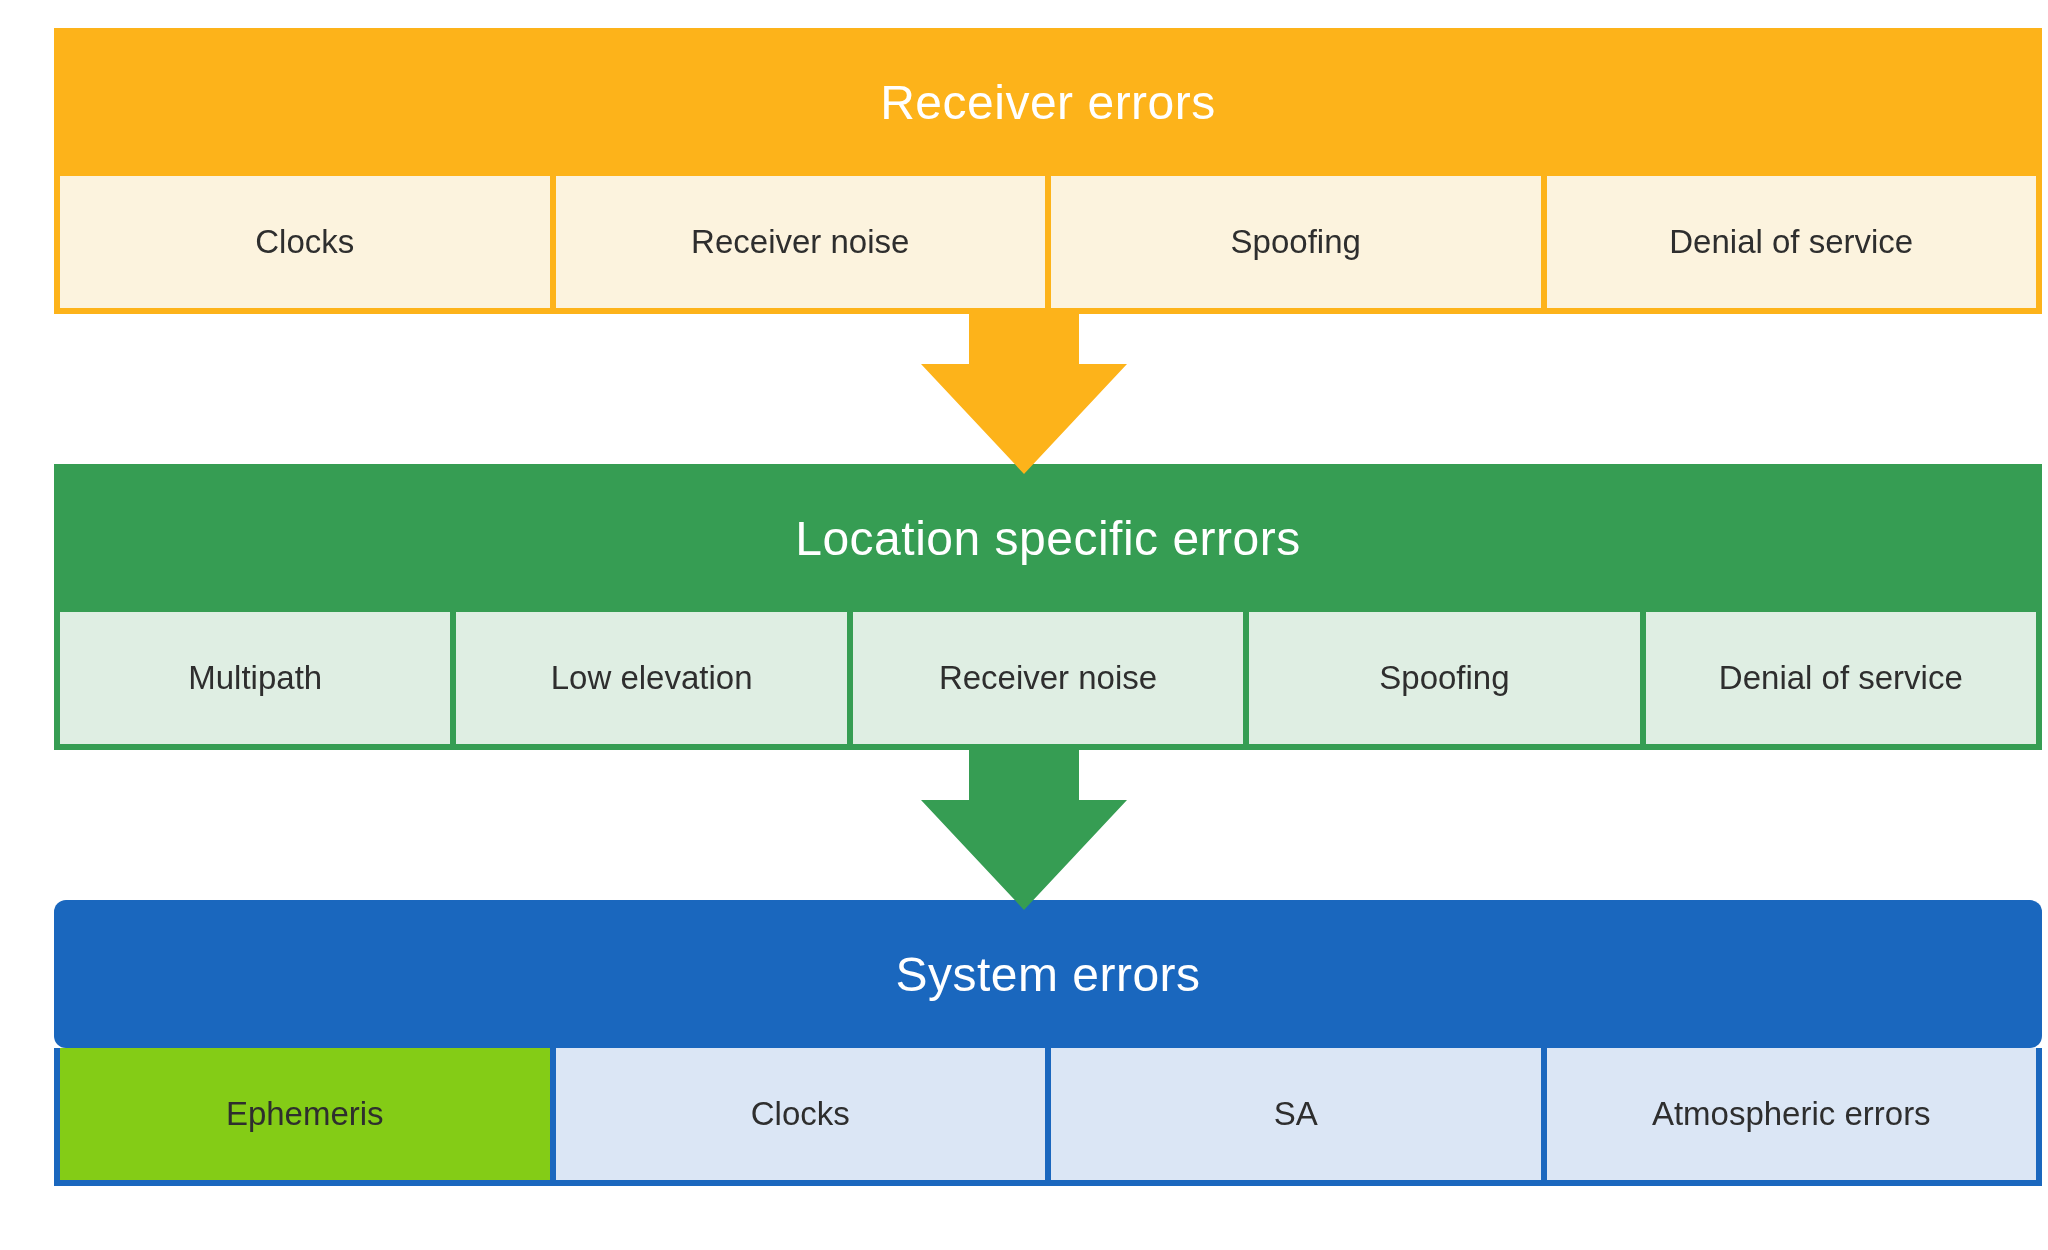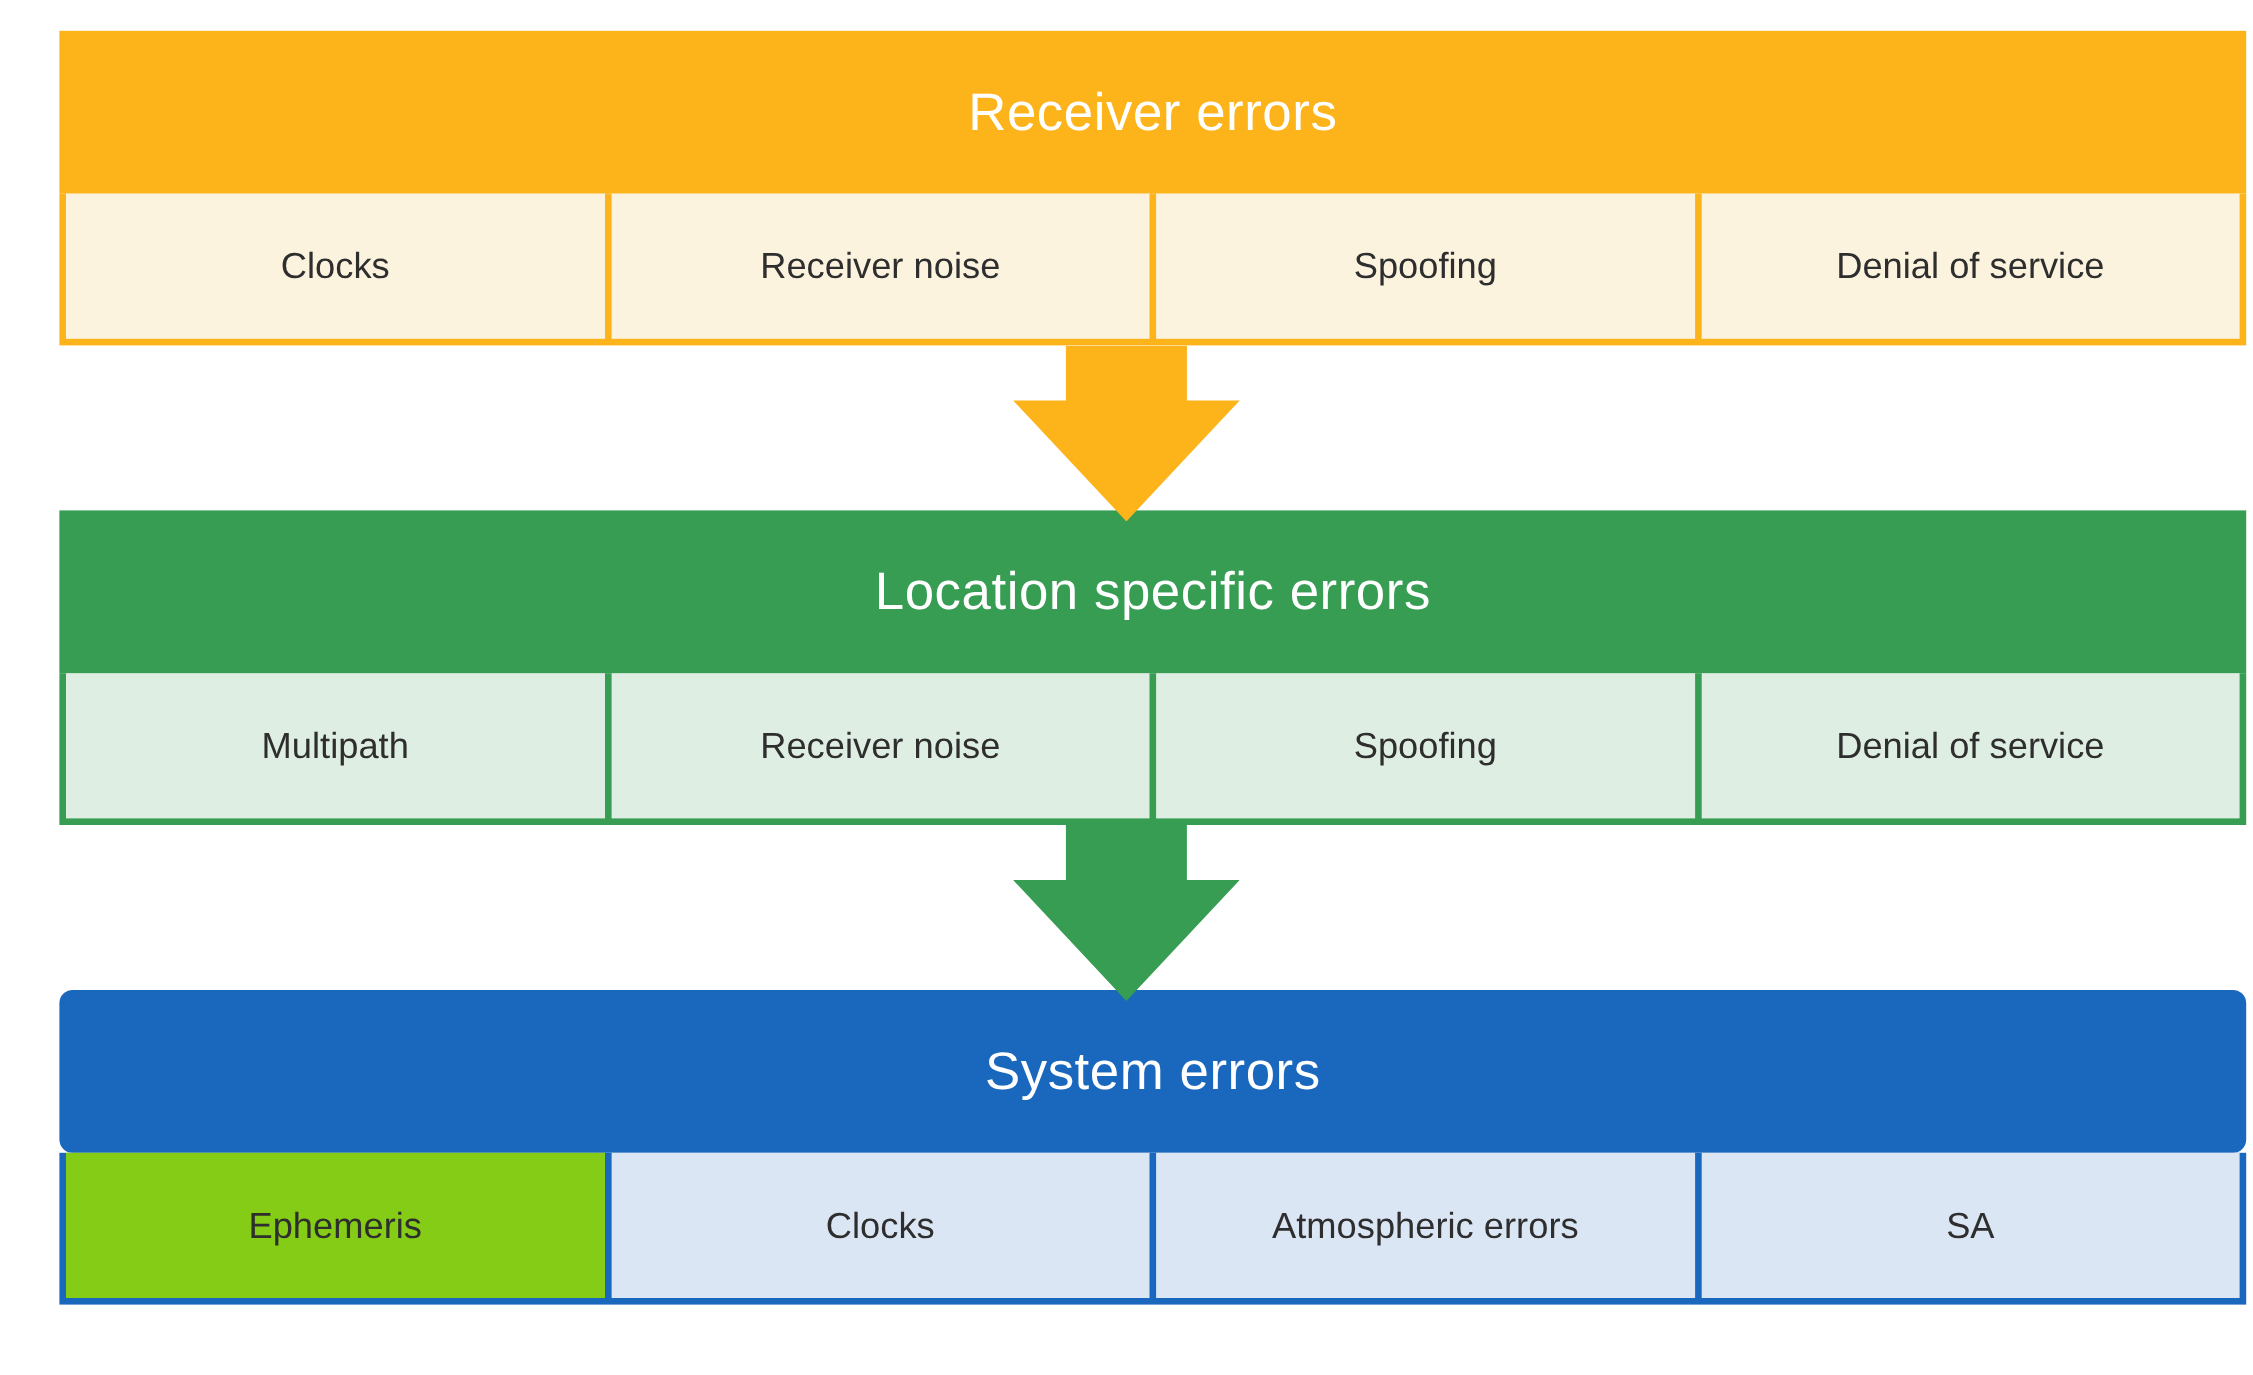--- a/index.html
+++ b/index.html
@@ -83,33 +83,34 @@
   </section>
 
   <div class="gap">
     <div class="block-arrow" style="background: rgb(253, 179, 26);"></div>
   </div>
 
   <section class="tier">
     <div class="tier-header" style="background: rgb(54, 157, 83); color: rgb(255, 255, 255);">Location specific errors</div>
     <div class="tier-row" style="background: rgb(54, 157, 83); justify-content: space-between;">
         <div class="cell" style="background: rgb(223, 238, 227); color: rgb(46, 46, 46);">Multipath</div>
+        <div class="cell" style="background: rgb(223, 238, 227); color: rgb(46, 46, 46);">Low elevation</div>
         <div class="cell" style="background: rgb(223, 238, 227); color: rgb(46, 46, 46);">Receiver noise</div>
         <div class="cell" style="background: rgb(223, 238, 227); color: rgb(46, 46, 46);">Spoofing</div>
         <div class="cell" style="background: rgb(223, 238, 227); color: rgb(46, 46, 46);">Denial of service</div>
       </div>
   </section>
 
   <div class="gap">
     <div class="block-arrow" style="background: rgb(54, 157, 83);"></div>
   </div>
 
   <section class="tier">
     <div class="tier-header" style="background: rgb(26, 103, 190); color: rgb(255, 255, 255); border-radius: 12px;">System errors</div>
     <div class="tier-row" style="background: rgb(26, 103, 190);">
         <div class="cell" style="background: #84cc16; color: rgb(46, 46, 46); text-align: right;">Ephemeris</div>
         <div class="cell" style="background: rgb(219, 230, 245); color: rgb(46, 46, 46);">Clocks</div>
+        <div class="cell" style="background: rgb(219, 230, 245); color: rgb(46, 46, 46);">SA</div>
         <div class="cell" style="background: rgb(219, 230, 245); color: rgb(46, 46, 46);">Atmospheric errors</div>
-        <div class="cell" style="background: rgb(219, 230, 245); color: rgb(46, 46, 46);">SA</div>
       </div>
   </section>
 
 </div>
 
 </body></html>

